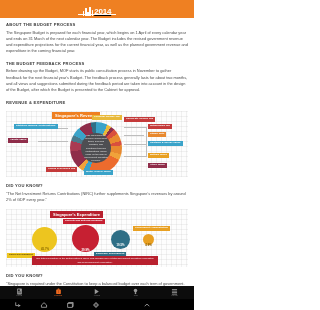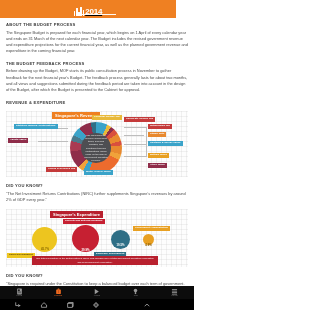--- a/index.html
+++ b/index.html
@@ -6,21 +6,21 @@
   body{
     width:194px;height:310px;overflow:hidden;
     background:#ffffff;
     font-family:"Liberation Sans", sans-serif;
     -webkit-font-smoothing:antialiased;
   }
   #app{position:relative;width:194px;height:310px;overflow:hidden;background:#fff;}
 
   
   .header{
-    position:absolute;left:0;top:0;width:176px;height:18px;
+    position:absolute;left:0;top:0;width:194px;height:18px;
     background:#ef8022;
     display:flex;align-items:center;justify-content:center;text-decoration:underline;
   }
   .logo{display:flex;align-items:flex-end;gap:1px;height:13px;}
   .logo-mark{display:flex;align-items:flex-end;gap:0.6px;height:9px;}
   .logo-bar{width:1.6px;background:#ffffff;border-radius:0.3px;}
   .logo-year{
     color:#ffffff;font-size:8px;font-weight:bold;letter-spacing:-0.2px;
     line-height:9px;
   }

